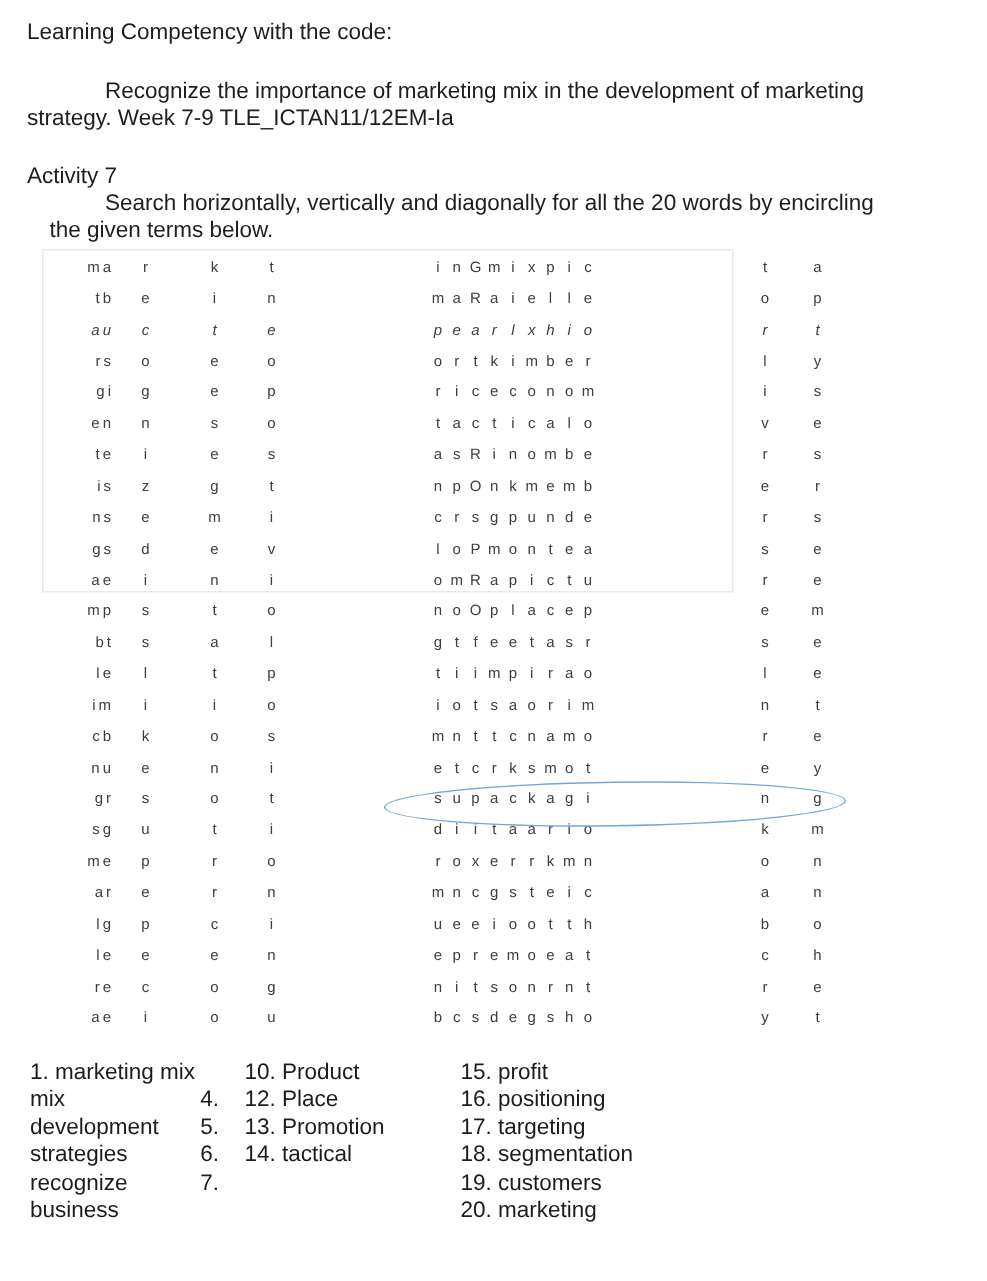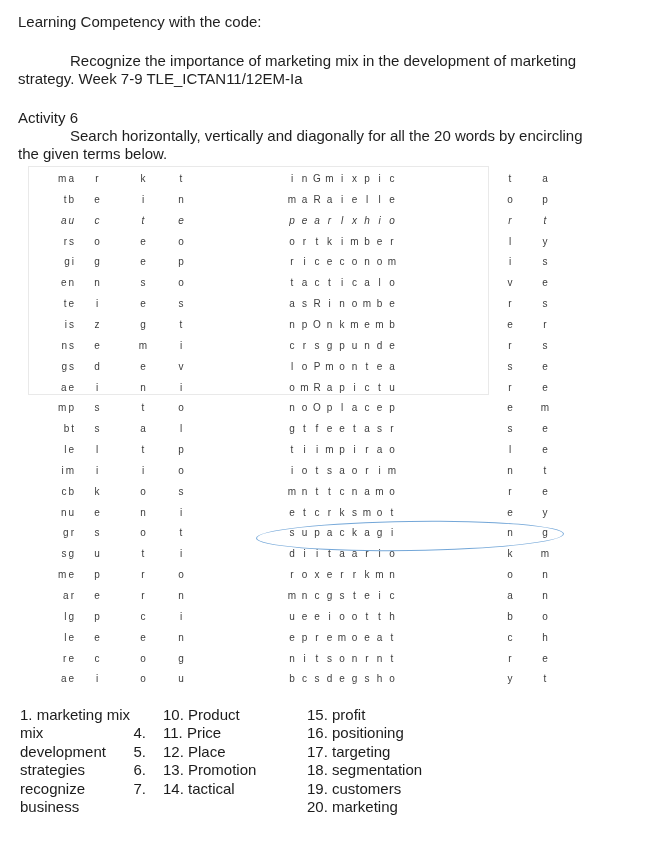--- a/index.html
+++ b/index.html
@@ -38,23 +38,23 @@
 </head>
 <body>
 
 <div class="page">
 
   <div class="txt" style="left:70px;top:52px;">Recognize the importance of marketing mix in the development of marketing</div>
 
   <div class="txt" style="left:18px;top:13px;">Learning Competency with the code:</div>
   <div class="txt" style="left:18px;top:70px;">strategy. Week 7-9 TLE_ICTAN11/12EM-Ia</div>
 
-  <div class="txt" style="left:18px;top:109px;">Activity 6</div>
+  <div class="txt" style="left:18px;top:109px;">Activity 7</div>
   <div class="txt" style="left:70px;top:127px;">Search horizontally, vertically and diagonally for all the 20 words by encircling</div>
-  <div class="txt" style="left:18px;top:145px;">the given terms below.</div>
+  <div class="txt" style="left:33px;top:145px;">the given terms below.</div>
 
   <div class="grid-area">
     <div class="grid-box"></div>
     <div>
         <div class="grow" style="top: 2px;">
           <span class="cell pair">ma</span>
           <span class="cell s1">r</span>
           <span class="cell s2">k</span>
           <span class="cell s3">t</span>
           <span class="mid">
@@ -553,21 +553,20 @@
           <span class="">recognize</span>
           <span class="">7.</span>
         </div>
         <div class="witem w2">
           <span class="">business</span>
           <span class=""></span>
         </div>
       </div>
     <div class="wcol wcol2">
         <div class="witem">10. Product</div>
-        <div class="witem">11. Price</div>
         <div class="witem">12. Place</div>
         <div class="witem">13. Promotion</div>
         <div class="witem">14. tactical</div>
       </div>
     <div class="wcol wcol3">
         <div class="witem">15. profit</div>
         <div class="witem">16. positioning</div>
         <div class="witem">17. targeting</div>
         <div class="witem">18. segmentation</div>
         <div class="witem">19. customers</div>

